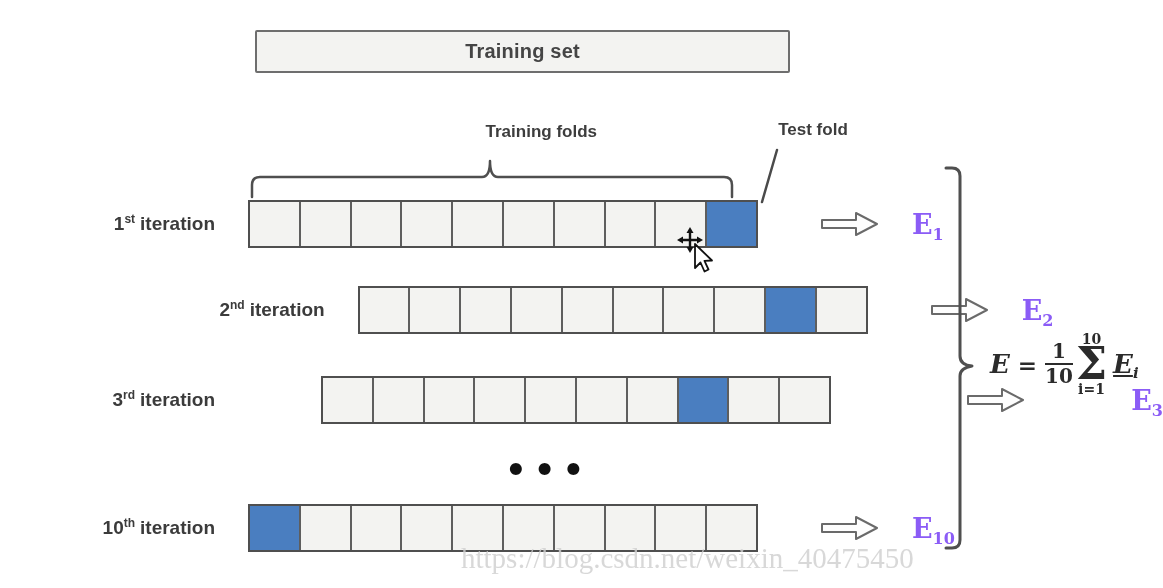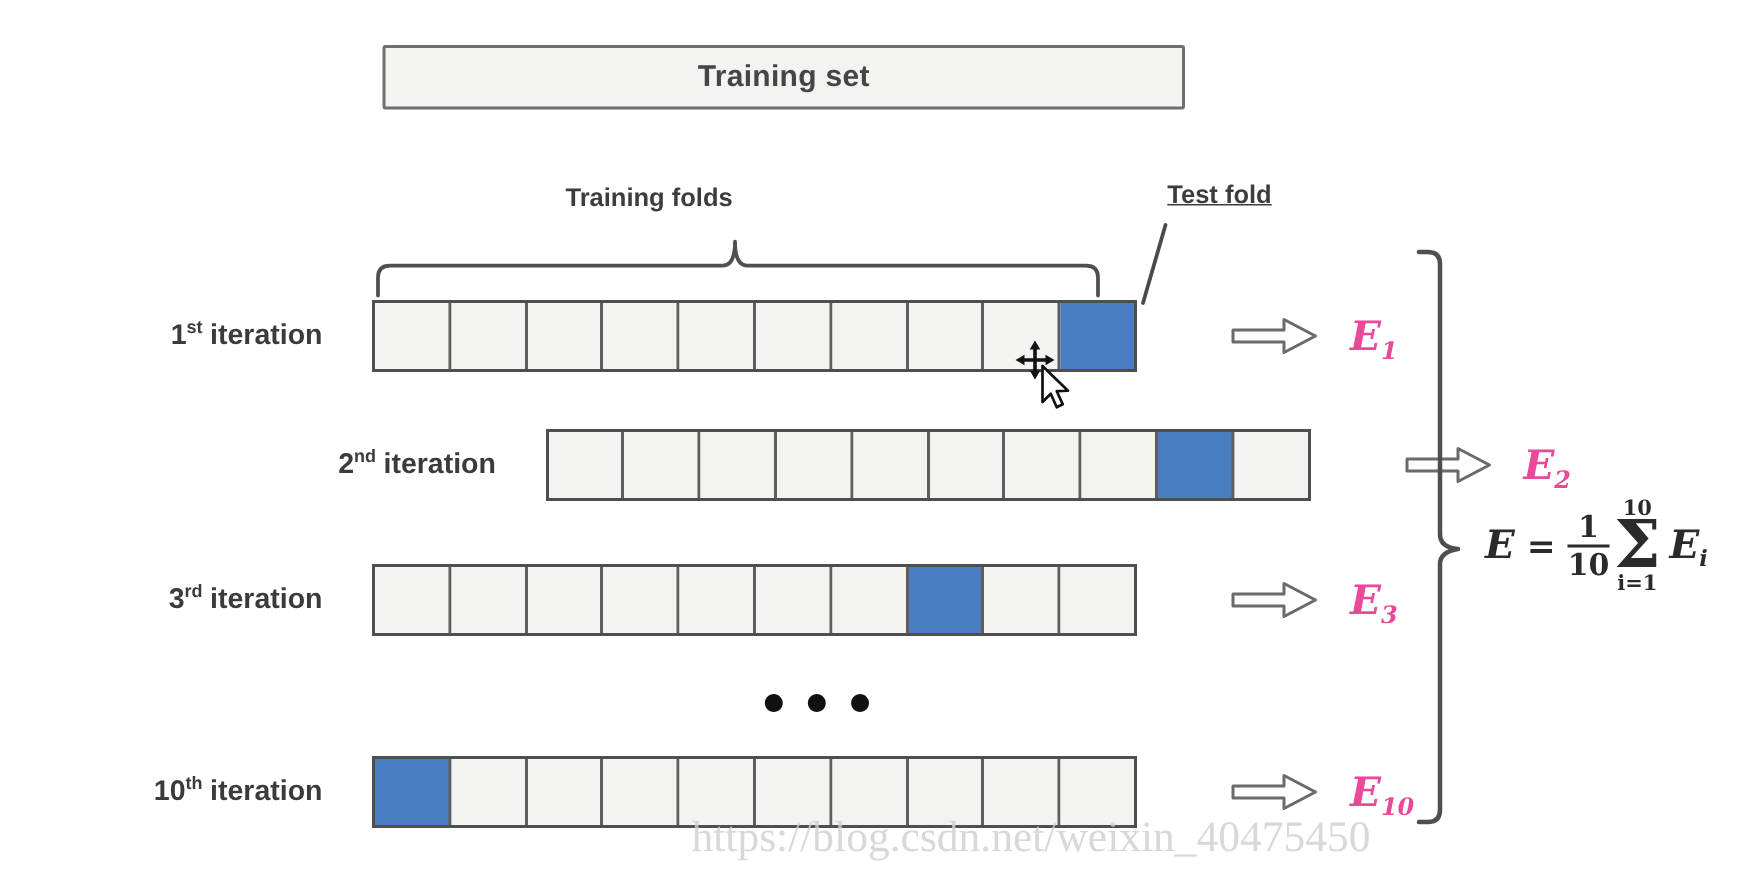--- a/index.html
+++ b/index.html
@@ -9,68 +9,68 @@
   }
   
   .training-set-box{
     position:absolute;left:255px;top:30px;width:535px;height:43px;
     background:var(--cell-fill,#f3f3f1);border:2.5px solid #6e6e6e;border-radius:2px;
     display:flex;align-items:center;justify-content:center;box-sizing:border-box;
     font-size:20px;font-weight:600;color:#454545;letter-spacing:.2px;
   }
   
   .tf-label{
-    position:absolute;left:377px;top:122px;width:220px;text-align:left;
+    position:absolute;left:377px;top:122px;width:220px;text-align:right;
     font-size:17px;font-weight:600;color:#3d3d3d;
   }
   .testfold-label{
     position:absolute;left:768px;top:120px;width:90px;text-align:center;
-    font-size:17px;font-weight:600;color:#3d3d3d;text-decoration:underline;
+    font-size:17px;font-weight:600;color:#3d3d3d;
   }
   svg.overlay{position:absolute;}
   
   .row{position:absolute;left:0;width:1163px;height:48px;display:flex;align-items:center;}
   .row-label{
     width:248px;box-sizing:border-box;padding-right:33px;text-align:right;
     font-size:19px;font-weight:600;color:#3b3b3b;white-space:nowrap;
   }
   .row-label sup{font-size:12px;font-weight:700;vertical-align:super;line-height:0;}
   .row-label .w{margin-left:5px;}
   .cells{
     width:510px;height:100%;display:flex;box-sizing:border-box;
     border:2.5px solid #4f4f4f;background:var(--cell-fill,#f3f3f1);
   }
   .cell{flex:1 1 0;border-right:2px solid #5e5e5e;background:var(--cell-fill,#f3f3f1);}
   .cell:last-child{border-right:none;}
   .cell.test{background:var(--test-blue,#4a7ec0);}
   .arrow-wrap{margin-left:62px;width:60px;height:28px;flex:none;}
   .e-label{
-    margin-left:20px;font-family:"DejaVu Serif",serif;font-style:italic;font-weight:bold;
-    font-size:27px;color:#ec4899;white-space:nowrap;
+    margin-left:32px;font-family:"DejaVu Serif",serif;font-weight:bold;
+    font-size:27px;color:#8b5cf6;white-space:nowrap;
   }
   .e-label sub{font-size:16px;line-height:0;vertical-align:-6px;}
   
   .ellipsis{
     position:absolute;left:505px;top:450px;font-size:34px;font-weight:bold;color:#111;
     letter-spacing:7px;font-family:"DejaVu Sans",sans-serif;
   }
   
   .formula{
     position:absolute;left:990px;top:316px;height:96px;display:flex;align-items:center;
     font-family:"DejaVu Serif",serif;font-weight:bold;color:#2b2b2b;
   }
   .f-E{font-style:italic;font-size:26px;}
   .f-eq{font-size:23px;margin:0 8px;}
   .frac{display:inline-flex;flex-direction:column;align-items:center;font-size:20px;line-height:1.05;}
   .frac .bar{width:100%;height:2.5px;background:#2b2b2b;margin:1px 0;}
   .sigma{display:inline-flex;flex-direction:column;align-items:center;margin:0 3px;line-height:1;}
   .sigma .s-top,.sigma .s-bot{font-size:14px;line-height:1;}
   .sigma .s-bot{}
   .sigma .s-sym{font-size:44px;line-height:.82;}
-  .f-term{white-space:nowrap;margin-left:3px;}
+  .f-term{white-space:nowrap;margin-left:3px;text-decoration:underline;}
   .f-term sub{font-style:italic;font-size:15px;line-height:0;vertical-align:-5px;}
   
   .watermark{
     position:absolute;left:461px;top:542px;z-index:40;
     font-family:Liberation Serif, serif;font-size:29px;
     color:var(--wm-gray,#d0d0d0);opacity:.82;white-space:nowrap;
   }
   .cursor{z-index:50;}
 </style>
 </head>
@@ -139,21 +139,21 @@
     <div class="arrow-wrap">
       <svg width="60" height="28" viewBox="0 0 60 28">
           <path d="M 2,10 L 36,10 L 36,3 L 57,14 L 36,25 L 36,18 L 2,18 Z" fill="#fdfdfd" stroke="#6a6a6a" stroke-width="2" stroke-linejoin="round"></path>
         </svg>
     </div>
     <div class="e-label">
       <span>E</span><sub>2</sub>
     </div>
   </div>
 
-  <div class="row" style="top:376px;">
+  <div class="row" style="top:376px;justify-content:space-between;">
     <div class="row-label">
       <span>3</span><sup>rd</sup><span class="w">iteration</span>
     </div>
     <div class="cells">
         <div class="cell"></div>
         <div class="cell"></div>
         <div class="cell"></div>
         <div class="cell"></div>
         <div class="cell"></div>
         <div class="cell"></div>

